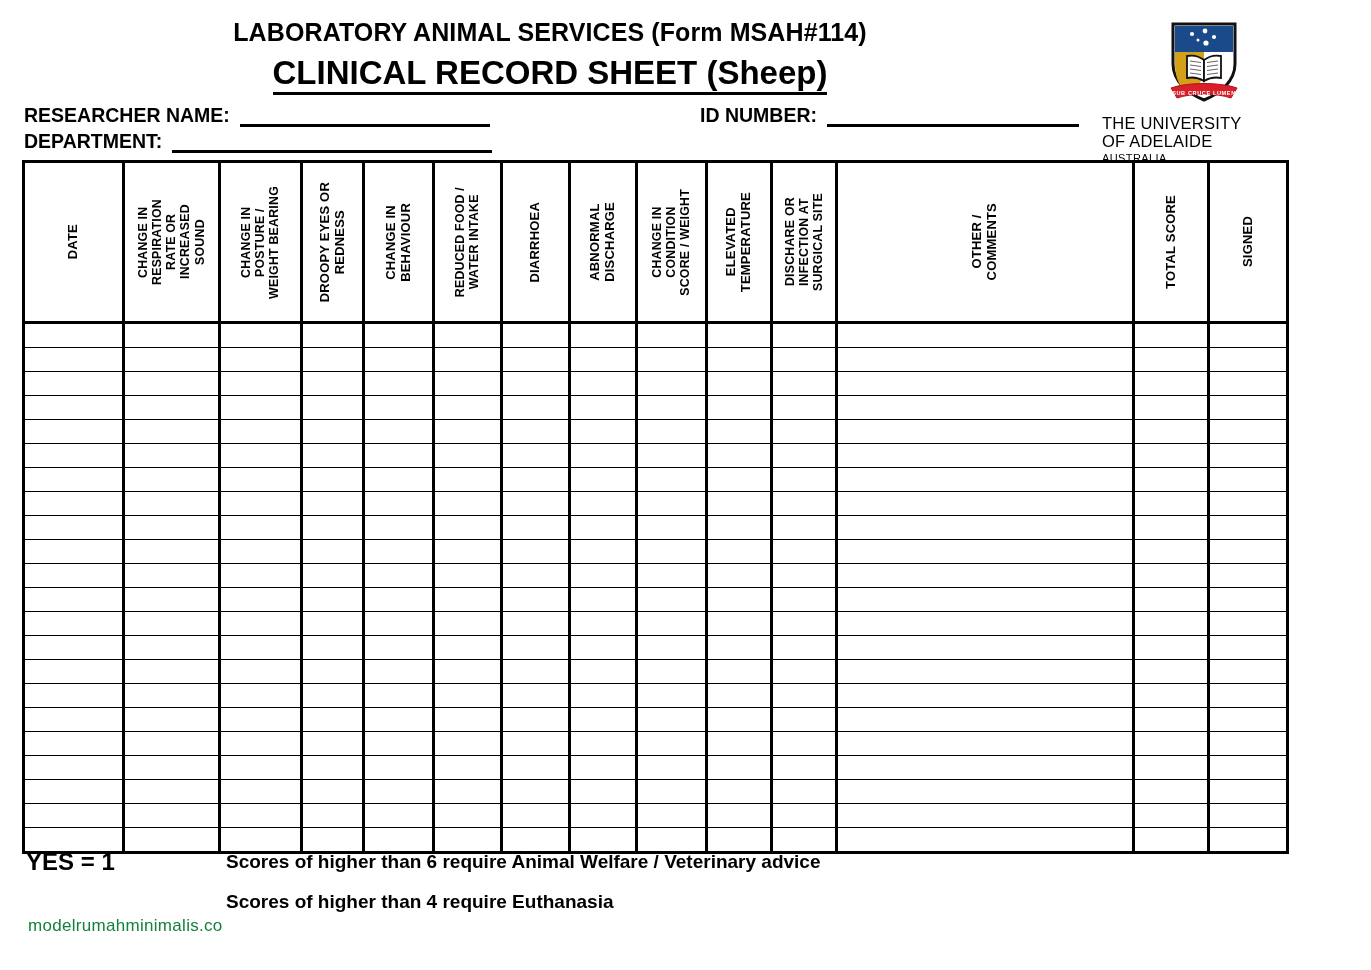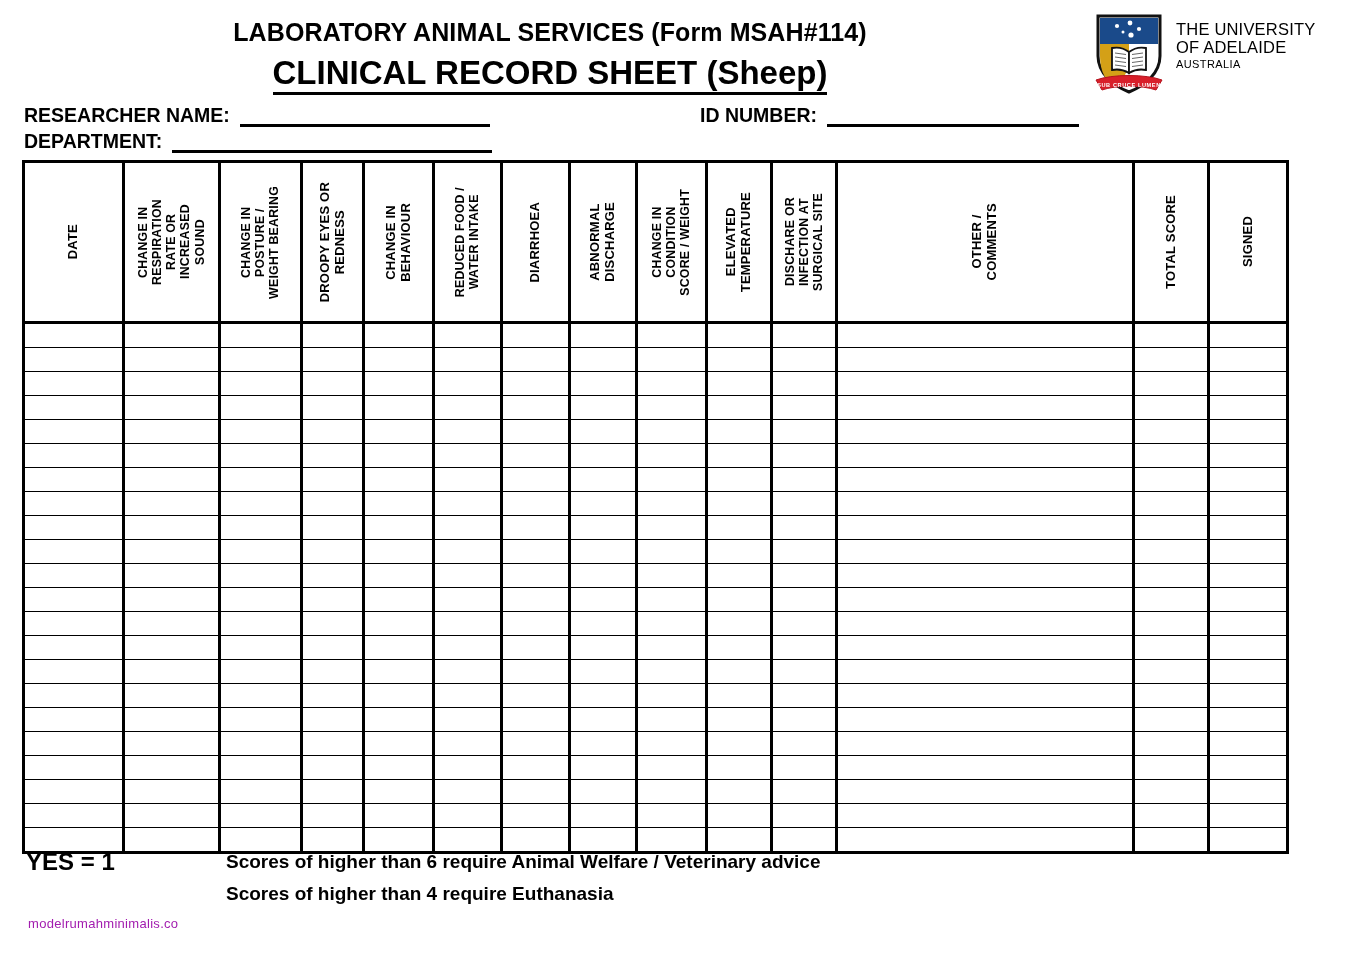--- a/index.html
+++ b/index.html
@@ -43,23 +43,24 @@
   }
   .title-line2 span {
     border-bottom: 3px solid #000;
     padding-bottom: 1px;
   }
 
   
   .logo-block {
     position: absolute;
     left: 1092px;
-    top: 12px;
+    top: 20px;
     display: flex;
-    align-items: flex-start;
+    align-items: flex-end;
+    flex-direction: column;
   }
   .crest {
     width: 74px;
     height: 86px;
     flex: none;
   }
   .uni-words {
     margin-left: 10px;
     margin-top: 8px;
     line-height: 1.12;
@@ -157,39 +158,39 @@
   
   .legend {
     position: absolute;
     left: 26px;
     top: 846px;
     width: 1300px;
   }
   .legend-grid {
     display: grid;
     grid-template-columns: 200px 1fr;
-    row-gap: 0px;
+    row-gap: 8px;
   }
   .legend-key {
     font-size: 24px;
     font-weight: bold;
     line-height: 1.32;
     white-space: pre;
   }
   .legend-note {
     font-size: 19px;
     font-weight: bold;
     line-height: 1.68;
   }
   .watermark {
     position: absolute;
     left: 28px;
     top: 916px;
-    font-size: 13px;
-    color: #a21caf;
+    font-size: 17px;
+    color: #15803d;
     letter-spacing: 0.3px;
     font-family: "Liberation Sans", sans-serif;
     text-align: center;
   }
 </style>
 </head>
 <body>
 
 <div class="sheet">
 

